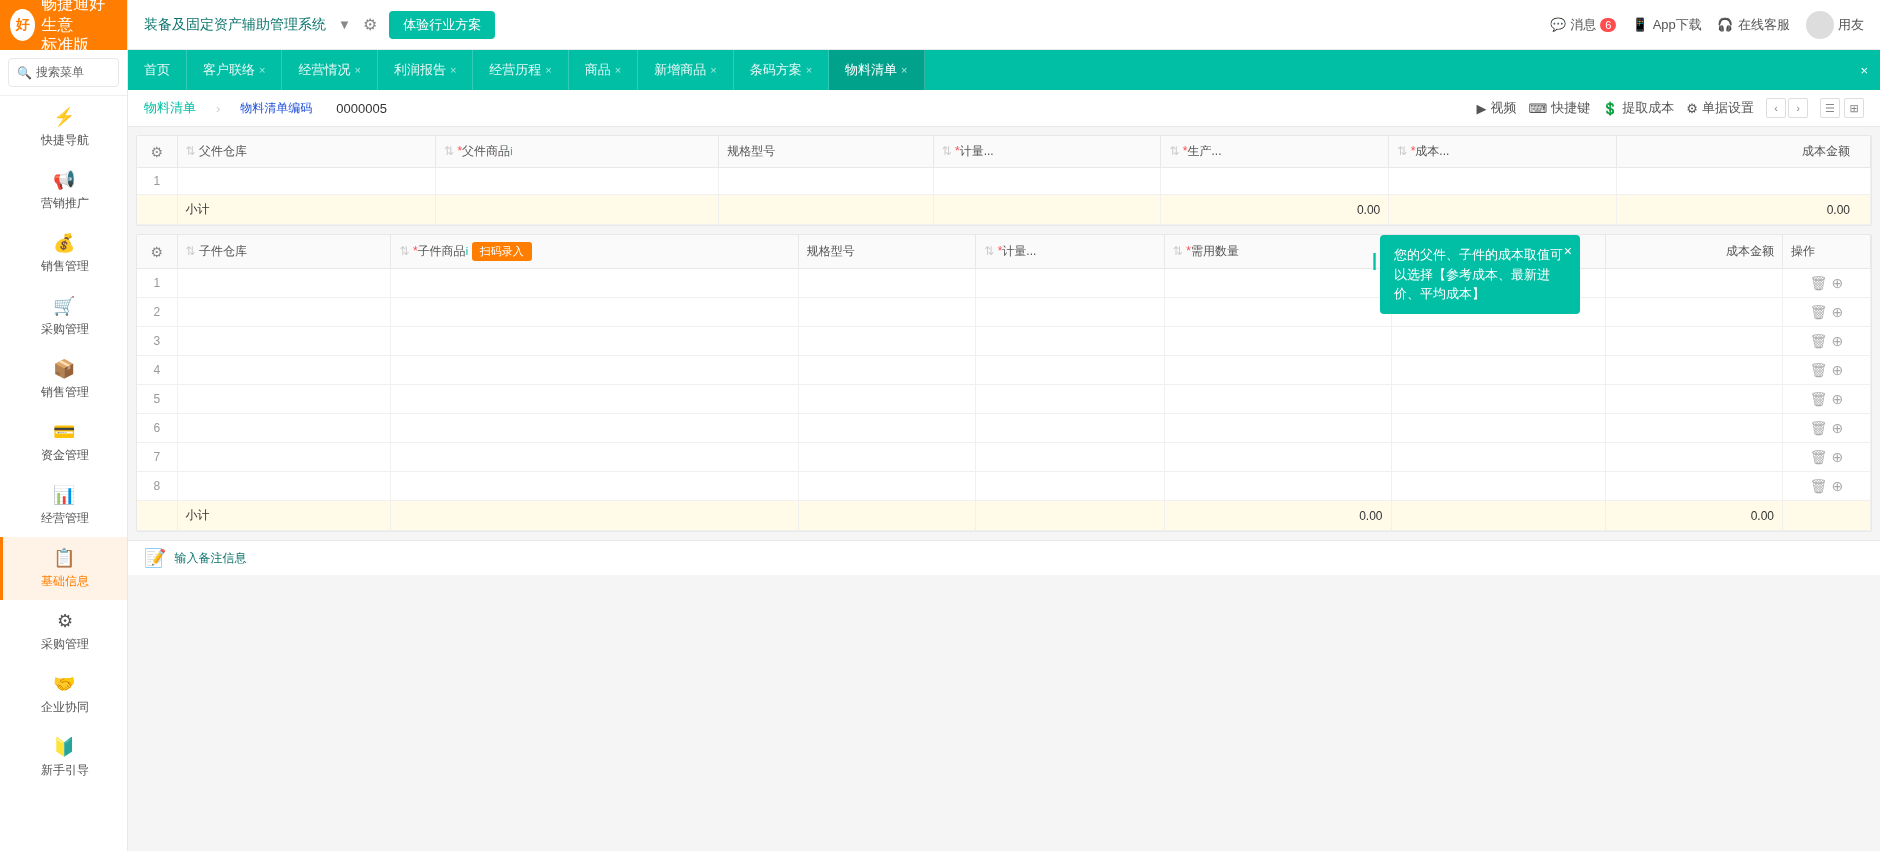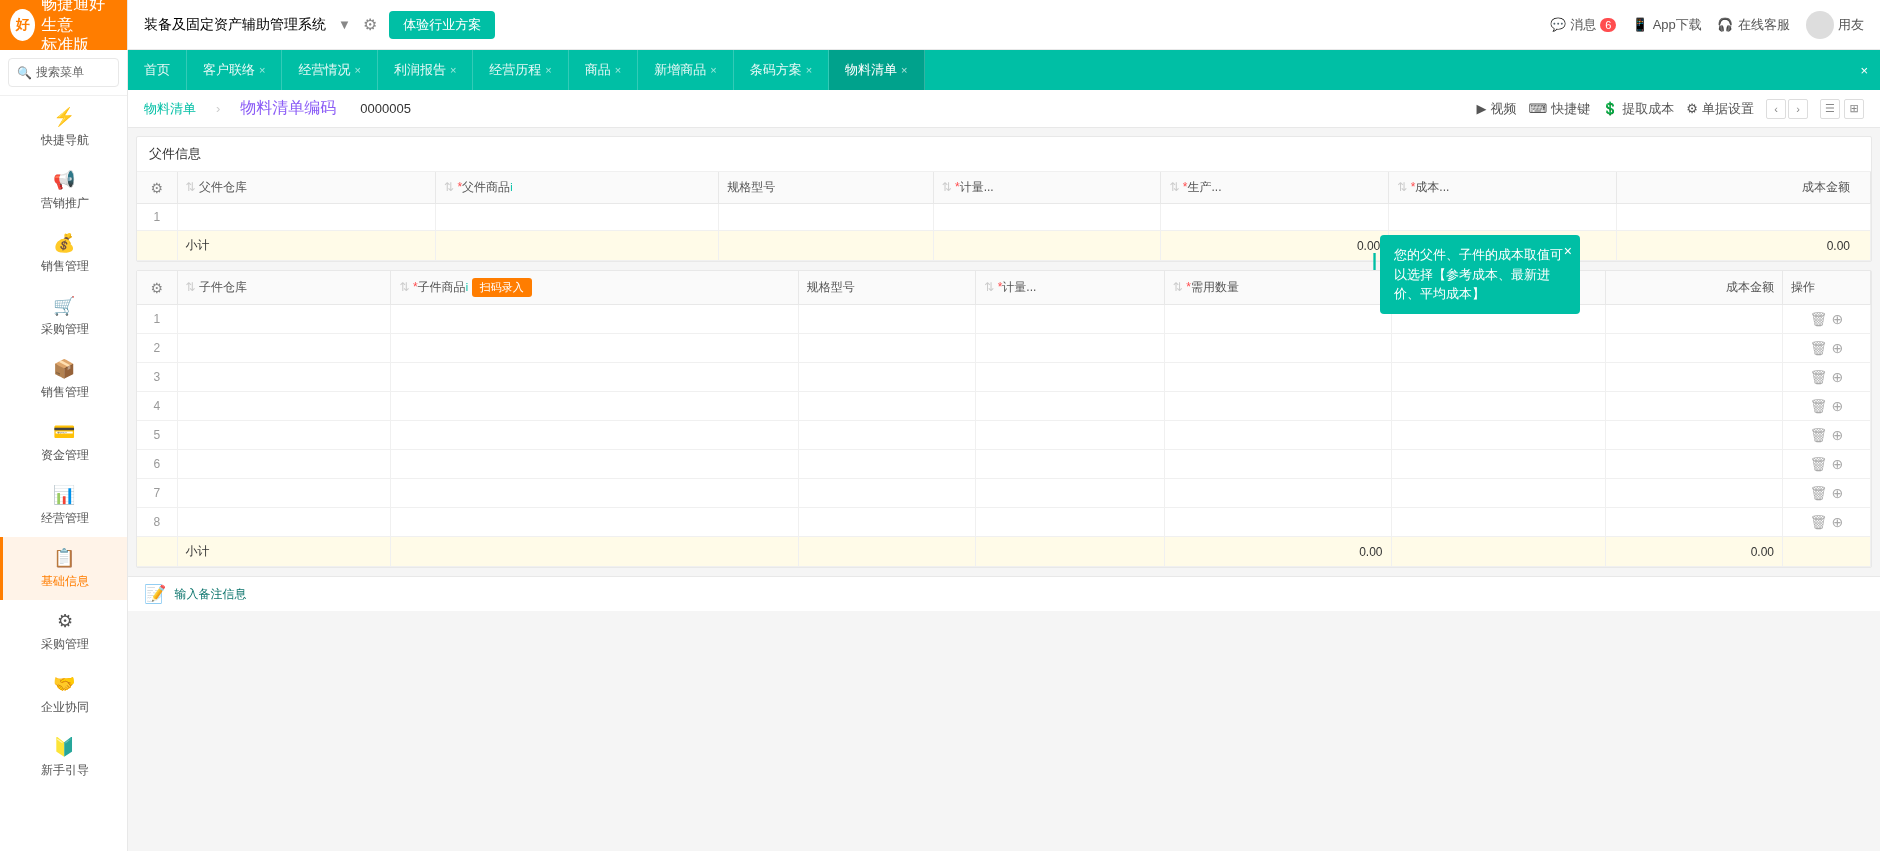--- a/index.html
+++ b/index.html
@@ -58,21 +58,21 @@
 
     
     .topbar {
       background: #fff;
       height: 50px;
       display: flex; align-items: center;
       padding: 0 16px;
       border-bottom: 1px solid #e8e8e8;
       gap: 12px;
     }
-    .topbar-title { color: #000000; font-size: 14px; font-weight: 500; }
+    .topbar-title { color: #0f766e; font-size: 14px; font-weight: 500; }
     .topbar-settings { color: #888; cursor: pointer; font-size: 16px; }
     .topbar-trial-btn {
       background: #00bfa5; color: #fff;
       border: none; border-radius: 4px;
       padding: 5px 14px; cursor: pointer; font-size: 13px;
     }
     .topbar-right { margin-left: auto; display: flex; align-items: center; gap: 16px; color: #555; }
     .topbar-right-item { display: flex; align-items: center; gap: 4px; cursor: pointer; font-size: 13px; }
     .badge { background: #ff4d4f; color: #fff; border-radius: 10px; padding: 1px 5px; font-size: 11px; }
     .avatar { width: 28px; height: 28px; background: #ddd; border-radius: 50%; display: flex; align-items: center; justify-content: center; }
@@ -100,21 +100,21 @@
 
     
     .page-header {
       background: #fff;
       padding: 8px 16px;
       display: flex; align-items: center; gap: 16px;
       border-bottom: 1px solid #e8e8e8;
     }
     .breadcrumb-item { color: #00bfa5; font-size: 13px; cursor: pointer; }
     .breadcrumb-sep { color: #ccc; margin: 0 4px; }
-    .breadcrumb-current { color: #8b5cf6; font-size: 16px; }
+    .breadcrumb-current { color: #1d4ed8; font-size: 12px; }
     .page-actions { margin-left: auto; display: flex; align-items: center; gap: 12px; color: #555; font-size: 13px; }
     .page-action-btn { display: flex; align-items: center; gap: 4px; cursor: pointer; color: #555; }
 
     
     .section { background: #fff; margin: 8px; border: 1px solid #e8e8e8; border-radius: 2px; }
     .section-title { padding: 8px 12px; font-size: 13px; font-weight: 500; color: #333; border-bottom: 1px solid #f0f0f0; }
 
     
     .data-table { width: 100%; border-collapse: collapse; font-size: 12px; }
     .data-table th {
@@ -362,21 +362,20 @@
         </div>
       </div>
     </div>
 
     <div class="tooltip-box">
       <span class="tooltip-close">×</span>
       <span>您的父件、子件的成本取值可以选择【参考成本、最新进价、平均成本】</span>
     </div>
 
     <div class="section" style="margin: 8px 8px 0 8px;">
-      <div class="section-title">父件信息</div>
       <table class="data-table">
         <thead>
           <tr>
             <th><span class="th-settings">⚙</span></th>
             <th><span style="color:#ccc">⇅</span> <span>父件仓库</span></th>
             <th><span style="color:#ccc">⇅</span> <span class="req">*</span><span>父件商品</span><span style="color:#00bfa5; font-size:11px;">ℹ</span></th>
             <th><span>规格型号</span></th>
             <th><span style="color:#ccc">⇅</span> <span class="req">*</span><span>计量...</span></th>
             <th><span style="color:#ccc">⇅</span> <span class="req">*</span><span>生产...</span></th>
             <th><span style="color:#ccc">⇅</span> <span class="req">*</span><span>成本...</span></th>

